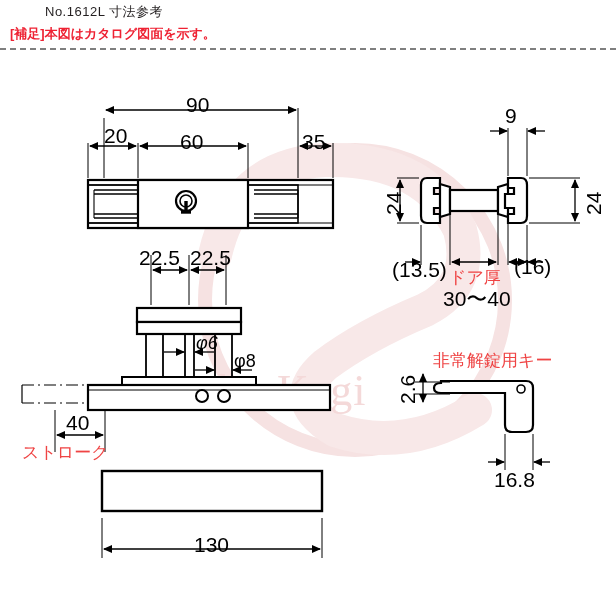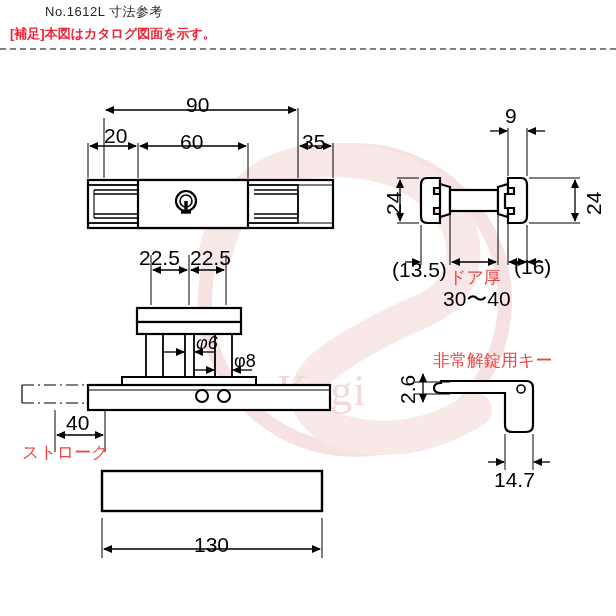--- a/index.html
+++ b/index.html
@@ -290,15 +290,15 @@
   <div class="dim" style="left:190px; top:246px;">22.5</div>
   <div class="dim small" style="left:196px; top:333px;font-style:italic;">φ6</div>
   <div class="dim small" style="left:234px; top:351px;">φ8</div>
   <div class="dim" style="left:66px; top:411px;">40</div>
   <div class="jp" style="left:22px; top:441px;">ストローク</div>
 
   <div class="dim" style="left:194px; top:533px;">130</div>
 
   <div class="jp" style="left:413px; top:349px;margin-left:20px;">非常解錠用キー</div>
   <div class="dim rot90" style="left:396px; top:404px;">2.6</div>
-  <div class="dim" style="left:494px; top:468px;">14.7</div>
+  <div class="dim" style="left:494px; top:468px;">16.8</div>
 
 </div>
 
 </body></html>

